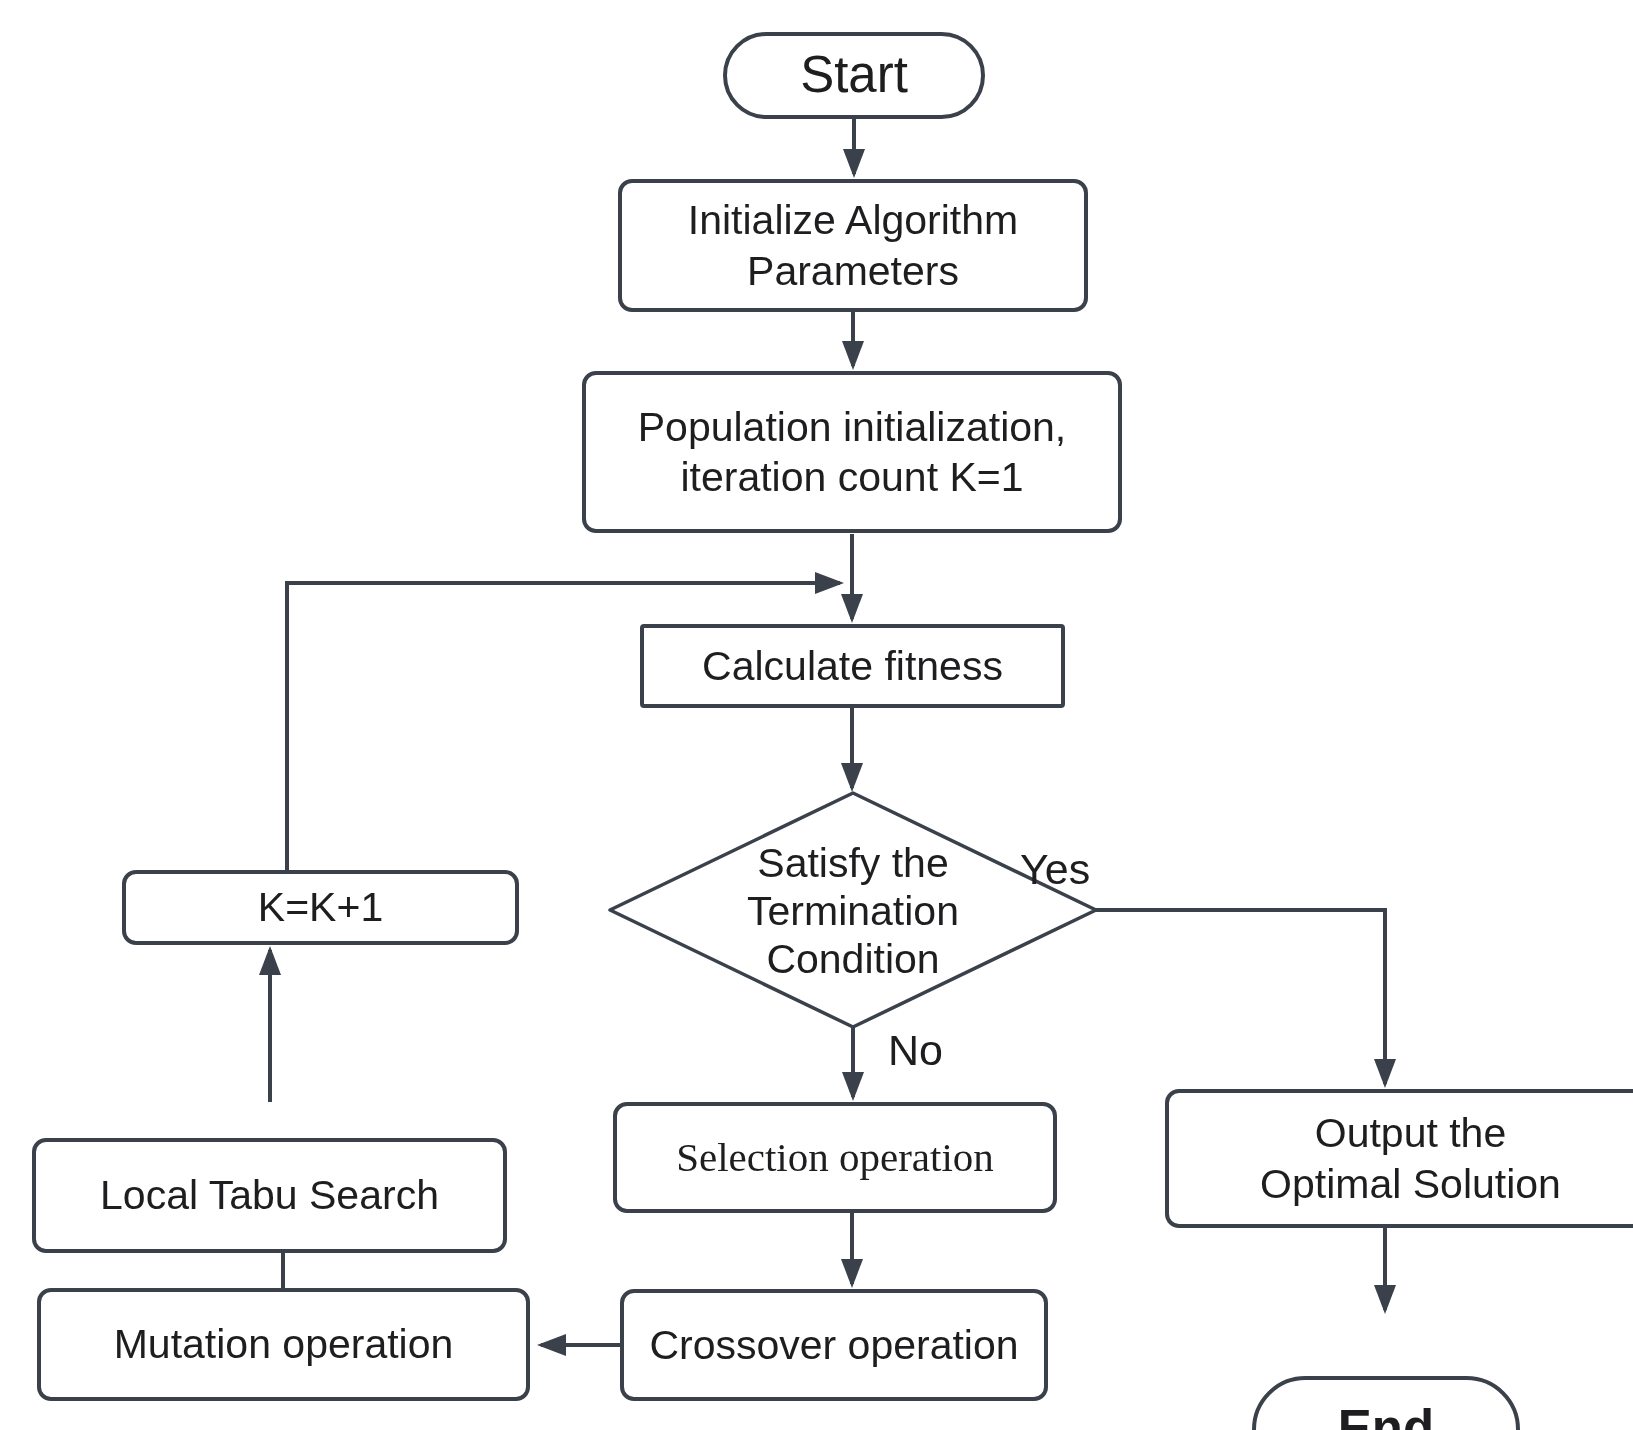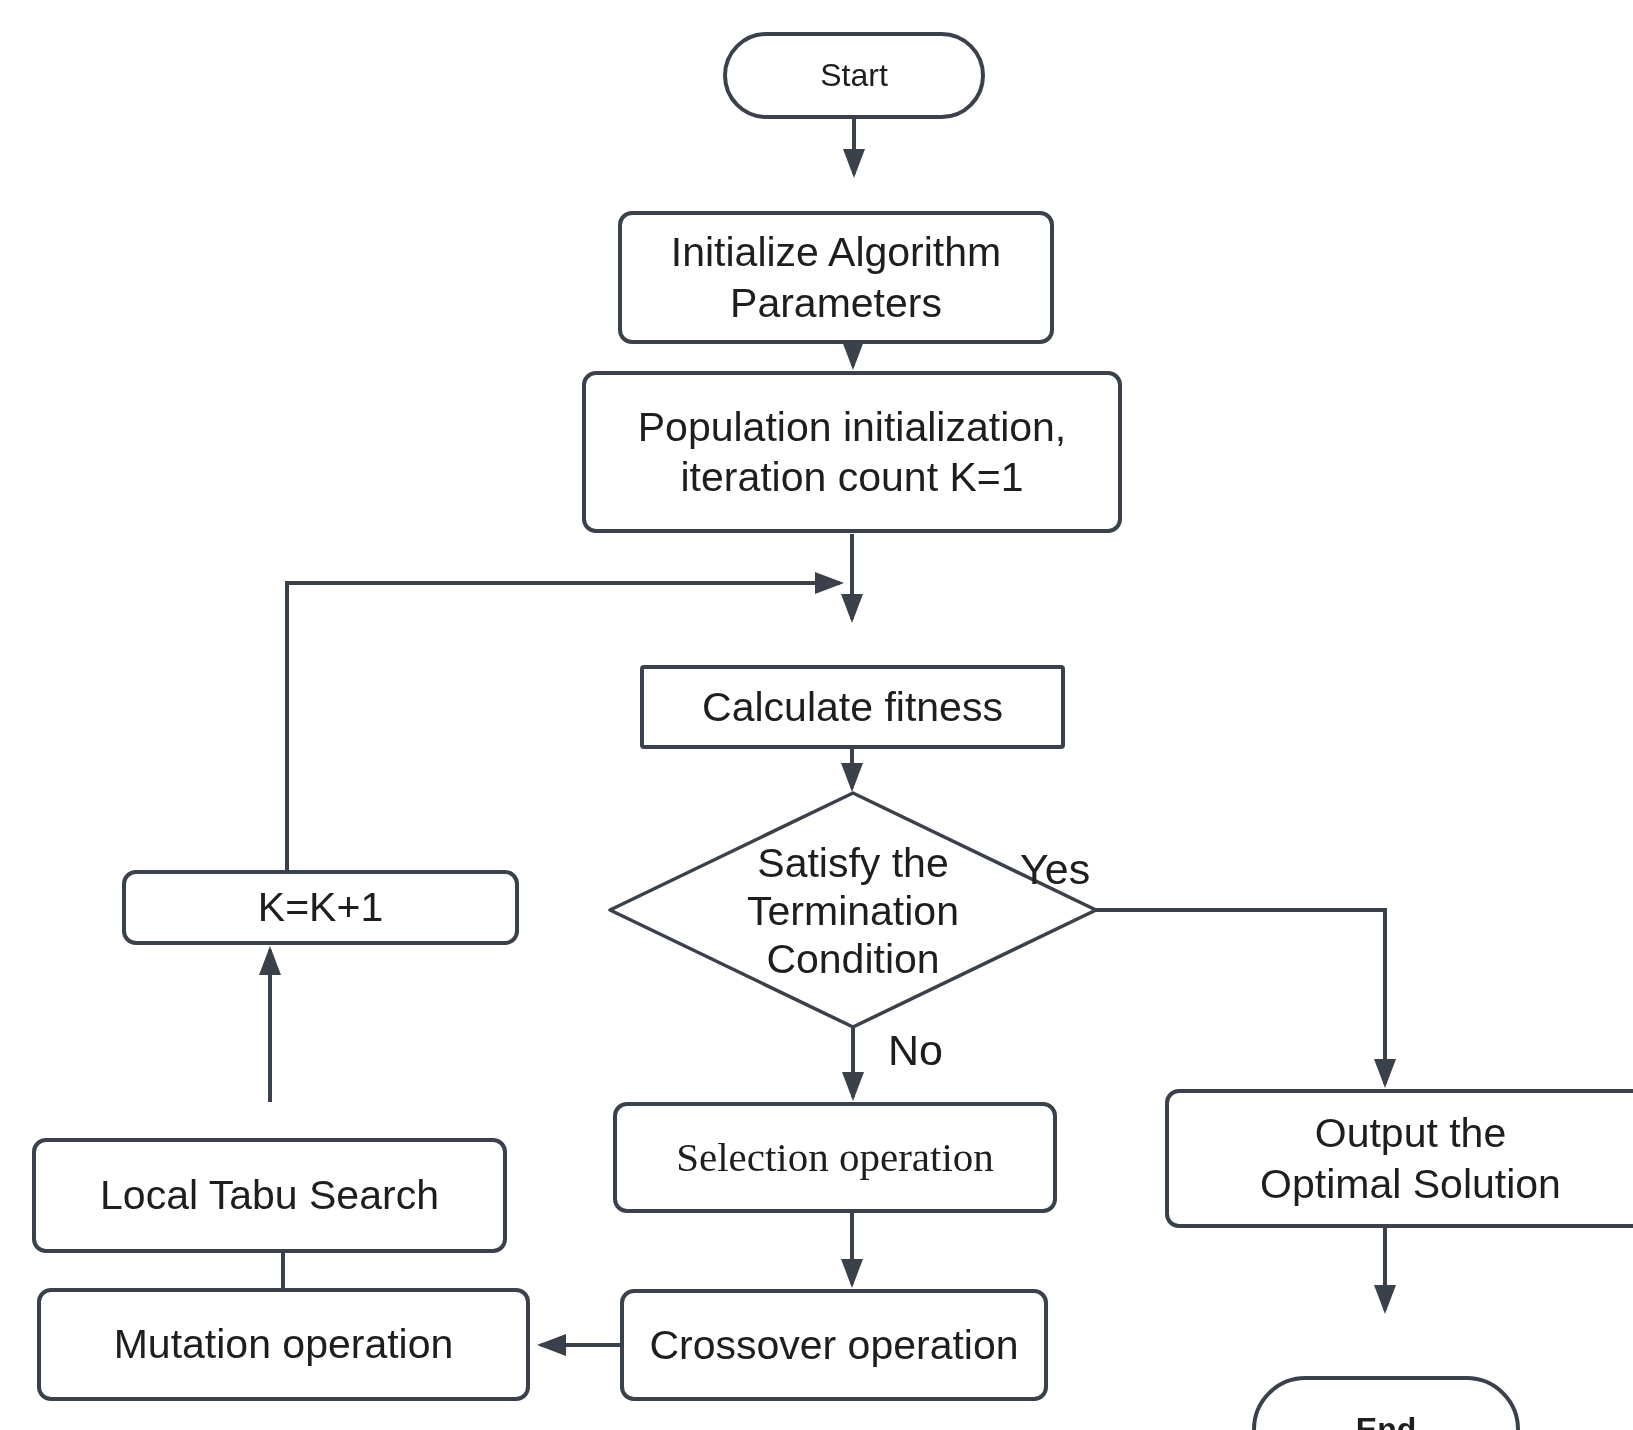--- a/index.html
+++ b/index.html
@@ -45,21 +45,21 @@
     align-items:center;
     justify-content:center;
     text-align:center;
     color:var(--text);
     font-size:41px;
     line-height:1.22;
     white-space:pre-line;
   }
   .terminator{
     border-radius:60px;
-    font-size:32px;
+    font-size:51px;
   }
   .free-label{
     position:absolute;
     color:var(--text);
     font-size:43px;
     text-align:left;
     white-space:pre-line;
   }
   .diamond-label{
     position:absolute;
@@ -93,27 +93,27 @@
     <path class="connector" d="M283,1288 V1222" marker-end="url(#arrow)"></path>
     <path class="connector" d="M270,1102 V950" marker-end="url(#arrow)"></path>
     <path class="connector" d="M1096,910 H1385 V1084" marker-end="url(#arrow)"></path>
     <path class="connector" d="M1385,1228 V1310" marker-end="url(#arrow)"></path>
 
     <polygon class="diamond" points="853,793 1096,910 853,1027 610,910"></polygon>
   </svg>
 
   <div class="node terminator" style="left:723px;top:32px;width:262px;height:87px;">Start</div>
 
-  <div class="node" style="left:618px;top:179px;width:436px;height:133px;margin-top:32px;">Initialize Algorithm
+  <div class="node" style="left:618px;top:179px;width:470px;height:133px;">Initialize Algorithm
 Parameters</div>
 
   <div class="node" style="left:582px;top:371px;width:540px;height:162px;">Population initialization,
 iteration count K=1</div>
 
-  <div class="node" style="left:640px;top:624px;width:425px;height:84px;border-radius:4px;margin-top:41px;">Calculate fitness</div>
+  <div class="node" style="left:640px;top:624px;width:425px;height:84px;border-radius:4px;">Calculate fitness</div>
 
   <div class="diamond-label" style="left:653px;top:840px;width:400px;">Satisfy the
 Termination
 Condition</div>
 
   <div class="free-label" style="left:1020px;top:845px;width:100px;">Yes</div>
 
   <div class="free-label" style="left:888px;top:1026px;width:94px;">No</div>
 
   <div class="node" style="left:613px;top:1102px;width:444px;height:111px;font-family:Liberation Serif, serif;">Selection operation</div>

